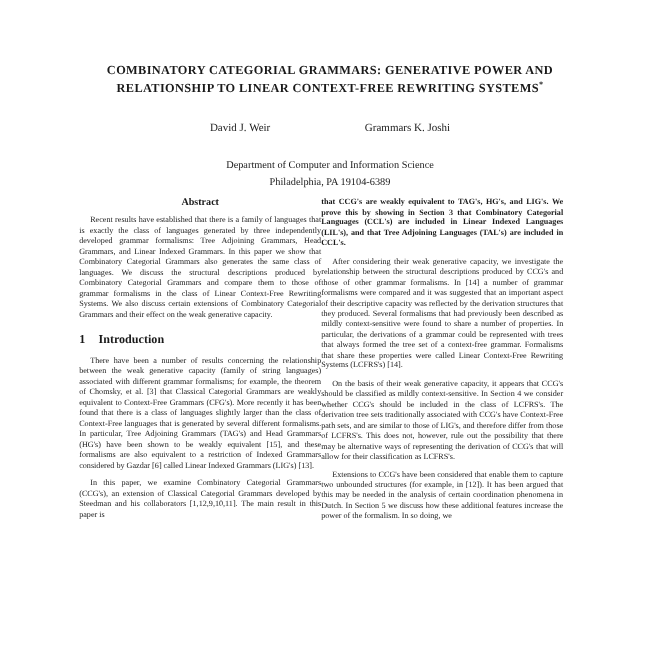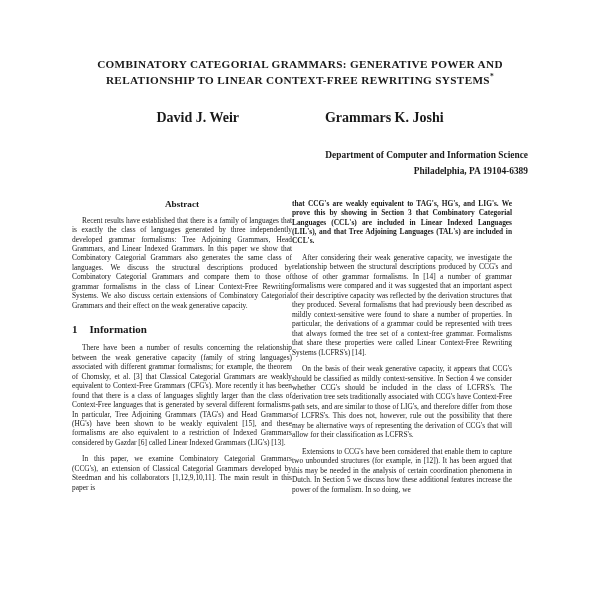--- a/index.html
+++ b/index.html
@@ -27,30 +27,29 @@
     font-weight: bold;
     line-height: 1.45;
     letter-spacing: 0.35px;
     margin: 0 0 22px 0;
     text-transform: uppercase;
   }
   .authors {
     display: flex;
     justify-content: center;
     gap: 86px;
-    font-size: 14px;
+    font-size: 10px;
     margin-bottom: 22px;
-    font-weight: bold;
   }
   .affil {
-    text-align: right;
+    text-align: center;
     font-size: 9.4px;
-    font-weight: bold;
+    font-weight: normal;
     line-height: 1.6;
-    margin-bottom: 20px;
+    margin-bottom: 4px;
   }
   .abstract-head {
     text-align: center;
     font-size: 9.2px;
     font-weight: bold;
     margin: 0 0 7px 0;
   }
   .cols {
     display: flex;
     align-items: flex-start;
@@ -105,21 +104,21 @@
   </div>
 
   <div class="cols">
 
     <div class="col">
       <div class="abstract-head">Abstract</div>
       <p>Recent results have established that there is a family of languages that is exactly the class of languages generated by three independently developed grammar formalisms: Tree Adjoining Grammars, Head Grammars, and Linear Indexed Grammars. In this paper we show that Combinatory Categorial Grammars also generates the same class of languages. We discuss the structural descriptions produced by Combinatory Categorial Grammars and compare them to those of grammar formalisms in the class of Linear Context-Free Rewriting Systems. We also discuss certain extensions of Combinatory Categorial Grammars and their effect on the weak generative capacity.</p>
 
       <div class="section-head">
         <span>1</span>
-        <span>Information</span>
+        <span>Introduction</span>
       </div>
 
       <p>There have been a number of results concerning the relationship between the weak generative capacity (family of string languages) associated with different grammar formalisms; for example, the theorem of Chomsky, et al. [3] that Classical Categorial Grammars are weakly equivalent to Context-Free Grammars (CFG's). More recently it has been found that there is a class of languages slightly larger than the class of Context-Free languages that is generated by several different formalisms. In particular, Tree Adjoining Grammars (TAG's) and Head Grammars (HG's) have been shown to be weakly equivalent [15], and these formalisms are also equivalent to a restriction of Indexed Grammars considered by Gazdar [6] called Linear Indexed Grammars (LIG's) [13].</p>
       <p>In this paper, we examine Combinatory Categorial Grammars (CCG's), an extension of Classical Categorial Grammars developed by Steedman and his collaborators [1,12,9,10,11]. The main result in this paper is</p>
     </div>
 
     <div class="col">
       <p class="noindent">that CCG's are weakly equivalent to TAG's, HG's, and LIG's. We prove this by showing in Section 3 that Combinatory Categorial Languages (CCL's) are included in Linear Indexed Languages (LIL's), and that Tree Adjoining Languages (TAL's) are included in CCL's.</p>
       <p>After considering their weak generative capacity, we investigate the relationship between the structural descriptions produced by CCG's and those of other grammar formalisms. In [14] a number of grammar formalisms were compared and it was suggested that an important aspect of their descriptive capacity was reflected by the derivation structures that they produced. Several formalisms that had previously been described as mildly context-sensitive were found to share a number of properties. In particular, the derivations of a grammar could be represented with trees that always formed the tree set of a context-free grammar. Formalisms that share these properties were called Linear Context-Free Rewriting Systems (LCFRS's) [14].</p>
       <p>On the basis of their weak generative capacity, it appears that CCG's should be classified as mildly context-sensitive. In Section 4 we consider whether CCG's should be included in the class of LCFRS's. The derivation tree sets traditionally associated with CCG's have Context-Free path sets, and are similar to those of LIG's, and therefore differ from those of LCFRS's. This does not, however, rule out the possibility that there may be alternative ways of representing the derivation of CCG's that will allow for their classification as LCFRS's.</p>

